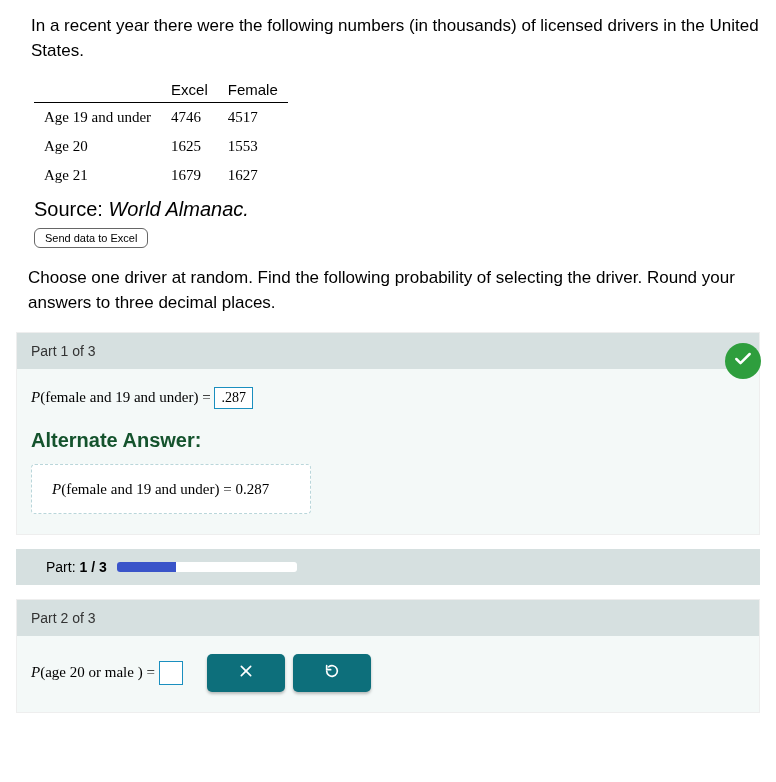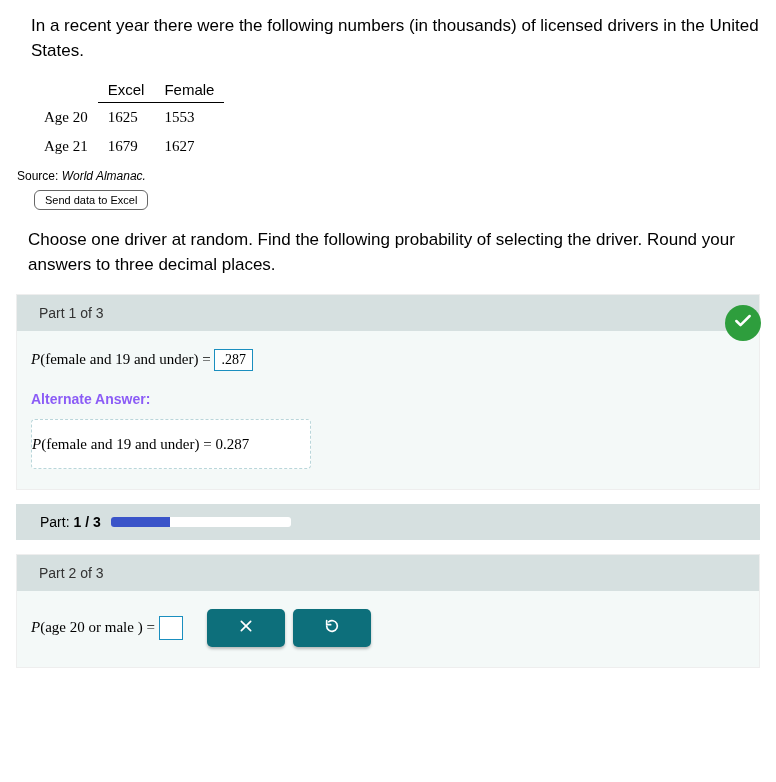--- a/index.html
+++ b/index.html
@@ -12,59 +12,59 @@
     width: 776px;
     background: #fff;
   }
   .intro { line-height: 1.45; margin-bottom: 14px; margin-left: 15px; }
   .data-table { border-collapse: collapse; margin-left: 18px; font-size: 15px; }
   .data-table th { font-weight: normal; padding: 4px 10px; border-bottom: 1px solid #000; }
   .data-table th:first-child { border-bottom: none; }
   .data-table tr.tb { border-top: 1px solid #000; }
   .data-table td { padding: 6px 10px; font-family: 'Times New Roman', serif; }
   .data-table td:first-child { text-align: left; }
-  .source { margin: 8px 0 6px 1px; font-size: 12px; }
+  .source { margin: 8px 0 6px 18px; font-size: 20px; }
   .source em { font-style: italic; }
   .excel-btn {
     display: inline-block;
     margin-left: 18px;
     padding: 3px 10px;
     font-size: 11px;
     border: 1px solid #666;
     border-radius: 6px;
     background: #fff;
     cursor: pointer;
   }
   .instructions { margin: 18px 0 16px 12px; line-height: 1.45; }
   .card { background: #f4f9f8; border: 1px solid #eee; margin-bottom: 14px; }
-  .part-header { background: #d6e0e0; padding: 10px 22px; font-size: 14px; color:#333; position:relative; }
+  .part-header { background: #d6e0e0; padding: 10px 14px; font-size: 14px; color:#333; position:relative; }
   .body-pad { padding: 18px 14px 20px 14px; font-size: 15px; }
   .math { font-family: 'Times New Roman', serif; font-style: italic; }
   .math .upright { font-style: normal; }
   .input-box {
     display:inline-block; border:1px solid #1a8fbf; padding:2px 6px; font-style:normal;
     font-family: Liberation Serif, serif; font-size:14px; min-width:34px; text-align:left;
     background:#fff; vertical-align: middle;
   }
   .empty-box {
     display:inline-block; width:24px; height:24px; border:1px solid #1a8fbf; background:#fff;
     vertical-align: middle;
   }
-  .alt-label { color:#8b5cf6; font-weight:bold; font-size:14px; padding:0 0 12px 0; }
+  .alt-label { color:#14532d; font-weight:bold; font-size:20px; padding:0 0 12px 0; }
   .alt-box {
-    border:1px dashed #b9d6da; border-radius:4px; padding:14px 0; background:#fff;
+    border:1px dashed #b9d6da; border-radius:4px; padding:14px 20px; background:#fff;
     display:inline-block; min-width:280px;
   }
   .check-badge {
     position:absolute; right:-2px; top:10px;
     width:36px; height:36px; border-radius:50%; background:#2e9e3d;
     display:flex; align-items:center; justify-content:center; color:#fff;
   }
   .check-badge svg { width:20px; height:20px; }
-  .prog-wrap { background:#d6e0e0; padding:10px 24px; font-size:14px; display:flex; align-items:center; gap:10px; margin-bottom:14px; }
+  .prog-wrap { background:#d6e0e0; padding:10px 30px; font-size:14px; display:flex; align-items:center; gap:10px; margin-bottom:14px; }
   .prog-bar { flex:0 0 180px; height:10px; background:#fff; border-radius:3px; overflow:hidden; position:relative; }
   .prog-fill { position:absolute; top:0; bottom:0; left:0; background:#3a54c9; }
   .btn-row { display:inline-flex; gap:8px; vertical-align:middle; margin-left:20px; }
   .action-btn {
     width:78px; height:38px; background:#0d6f7b; border:none; border-radius:5px;
     display:flex; align-items:center; justify-content:center; color:#fff; cursor:pointer;
     box-shadow: 0 2px 3px rgba(0,0,0,0.25);
   }
   .action-btn svg { width:16px; height:16px; stroke:#fff; }
   .alt-section { padding: 0 14px 20px 14px; }
@@ -75,20 +75,25 @@
 
 
 <div class="intro">In a recent year there were the following numbers (in thousands) of licensed drivers in the United States.</div>
 
 <table class="data-table">
   <tbody>
       <tr>
     <th></th>
     <th>Excel</th>
     <th>Female</th>
+  </tr>
+  <tr class="tb">
+    <td>Age 19 and under</td>
+    <td>4746</td>
+    <td>4517</td>
   </tr>
   <tr>
     <td>Age 20</td>
     <td>1625</td>
     <td>1553</td>
   </tr>
   <tr>
     <td>Age 21</td>
     <td>1679</td>
     <td>1627</td>

